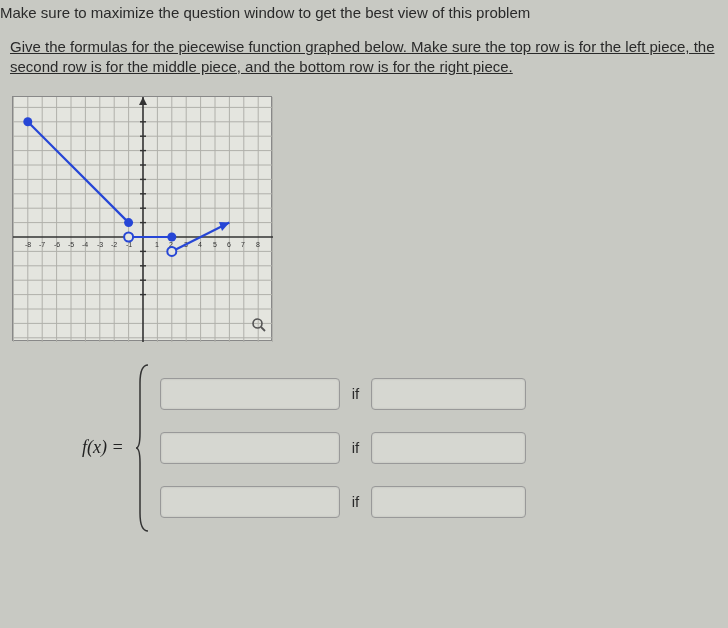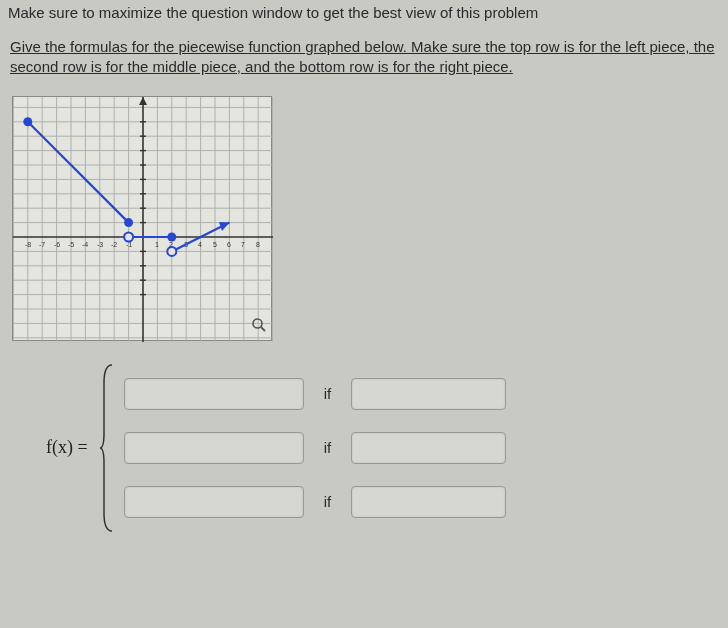--- a/index.html
+++ b/index.html
@@ -7,21 +7,21 @@
       width: 728px;
       height: 628px;
       background: #c8c9c3;
       font-family: Verdana, Arial, sans-serif;
       font-size: 15px;
       color: #2a2a2a;
       padding: 0;
       overflow: hidden;
     }
     .top-line {
-      padding: 4px 2px 12px 8px;
+      padding: 4px 2px 12px 0;
       font-size: 15px;
     }
     .instructions {
       padding: 4px 10px 14px 10px;
       line-height: 1.35;
       font-size: 15px;
       text-decoration: underline;
     }
     .graph-wrap {
       padding: 4px 0 10px 12px;
@@ -41,38 +41,40 @@
       color: #444;
     }
     .formula-area {
       display: flex;
       align-items: center;
       padding: 12px 0 0 46px;
       gap: 10px;
     }
     .fx {
       font-size: 18px;
+      font-style: italic;
       font-family: Georgia, 'Times New Roman', serif;
       color: #222;
       padding-right: 2px;
+      margin-left: 36px;
     }
     .brace {
       width: 14px;
       height: 170px;
       position: relative;
     }
     .rows {
       display: flex;
       flex-direction: column;
       gap: 22px;
     }
     .row {
       display: flex;
       align-items: center;
-      gap: 20px;
+      gap: 12px;
       border-radius: 13px;
     }
     .inp {
       width: 180px;
       height: 32px;
       border: 1px solid #999;
       border-radius: 4px;
       background: #d6d7d1;
       box-shadow: inset 0 0 2px rgba(0,0,0,0.15);
     }

